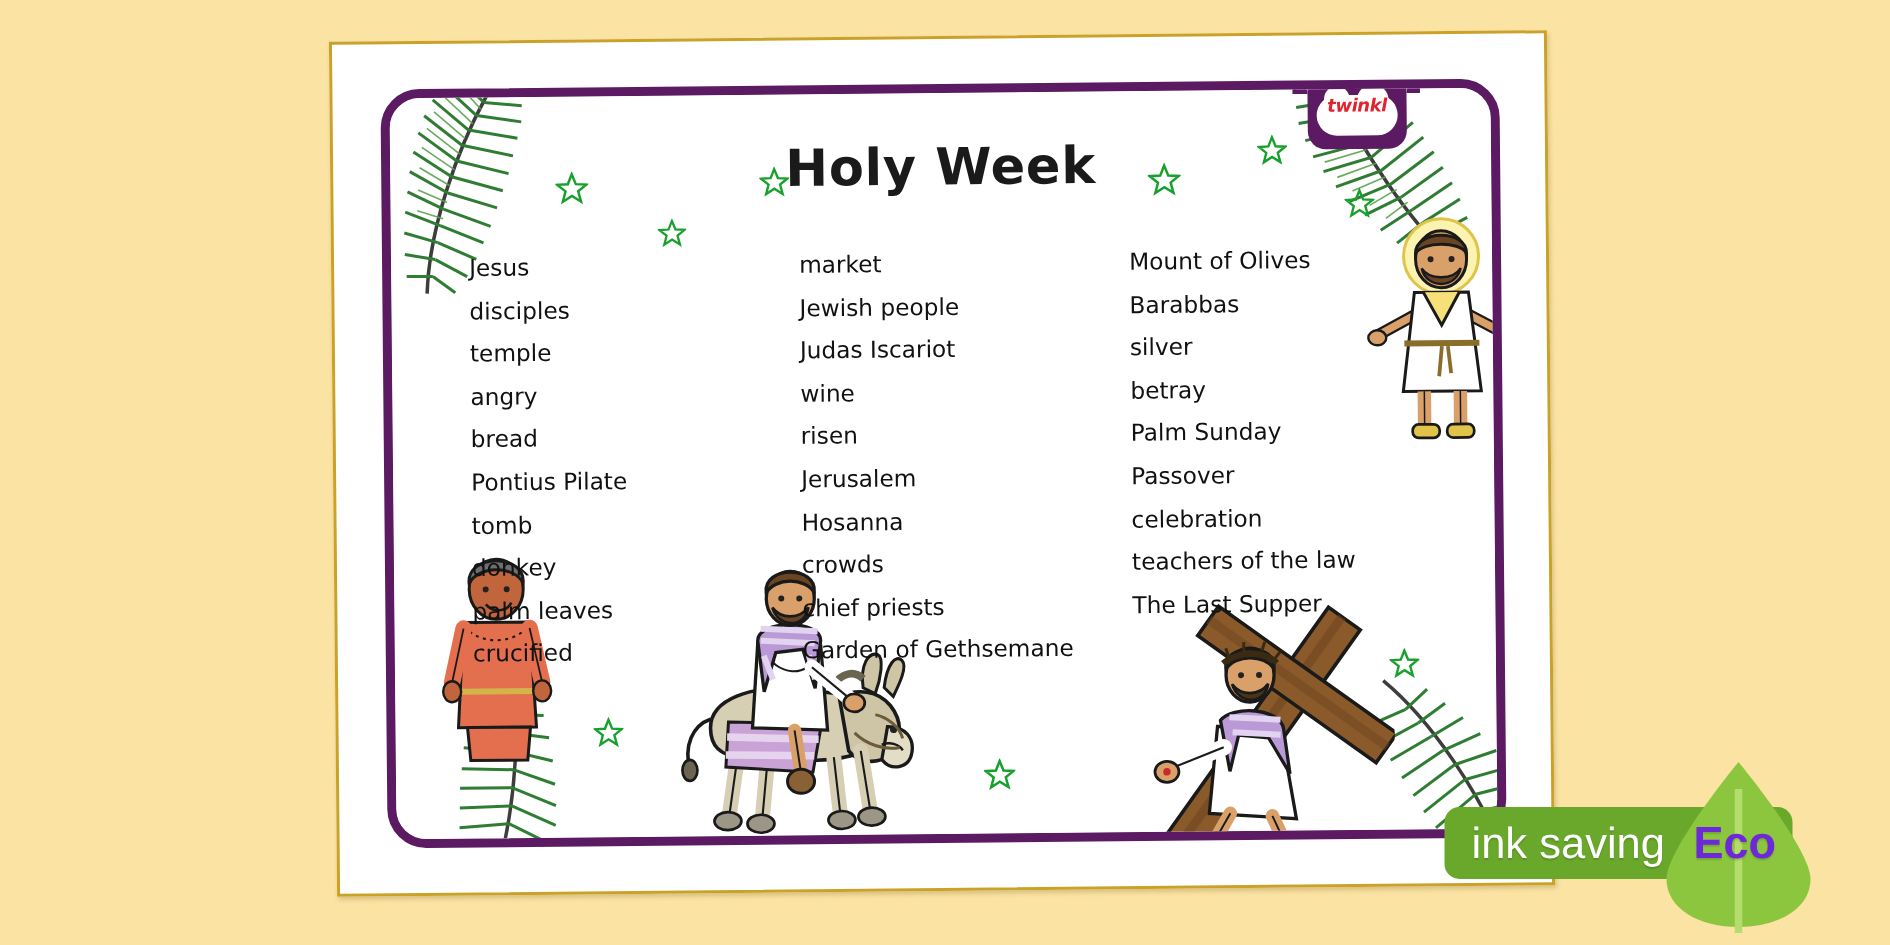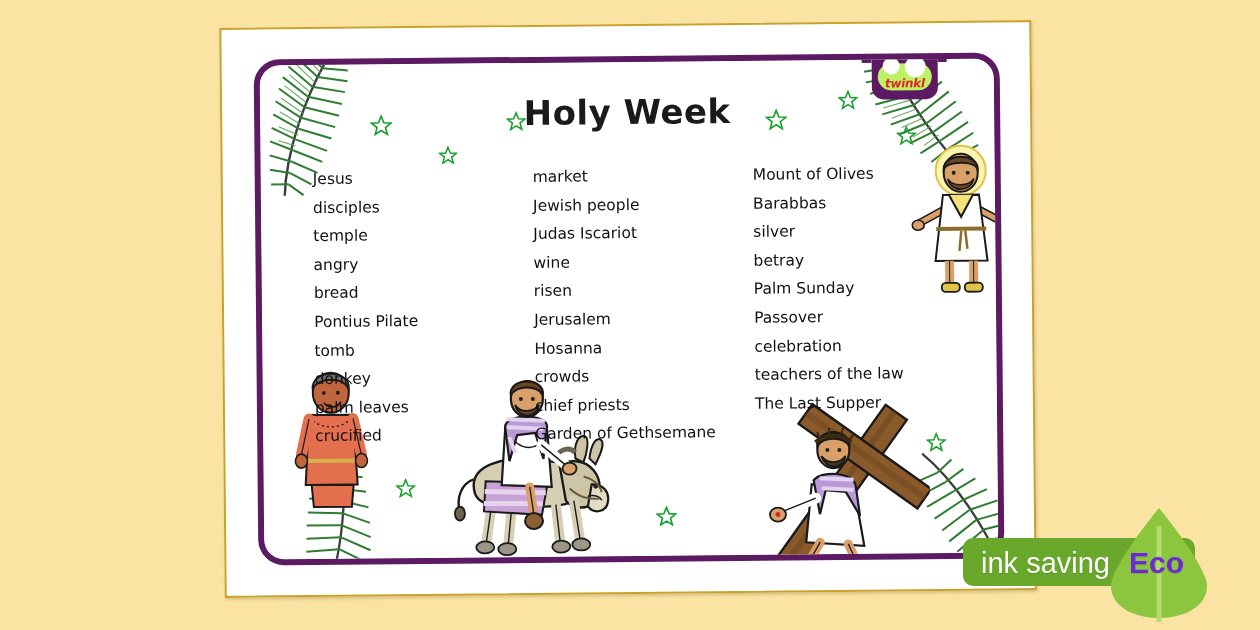--- a/index.html
+++ b/index.html
@@ -99,23 +99,23 @@
     position:absolute;
     top:0; width:9px; height:9px;
     background:#5c1a63;
   }
   #twinkl-logo::before{ left:-9px; border-top-right-radius:9px;
      box-shadow: -1px 0 0 0 #5c1a63; }
   #twinkl-logo::after{ right:-9px; border-top-left-radius:9px; }
   #twinkl-cloud {
     position: relative;
     width: 54px; height: 27px;
-    background: #bef264;
+    background: #ffffff;
     border-radius: 14px;
-    display: flex; align-items: flex-end; justify-content: center;
+    display: flex; align-items: flex-start; justify-content: center;
   }
   #twinkl-cloud::before{
     content:""; position:absolute; left:5px; top:-6px;
     width:17px; height:17px; background:#fff; border-radius:50%;
   }
   #twinkl-cloud::after{
     content:""; position:absolute; right:6px; top:-7px;
     width:21px; height:21px; background:#fff; border-radius:50%;
   }
   #twinkl-wordmark{

